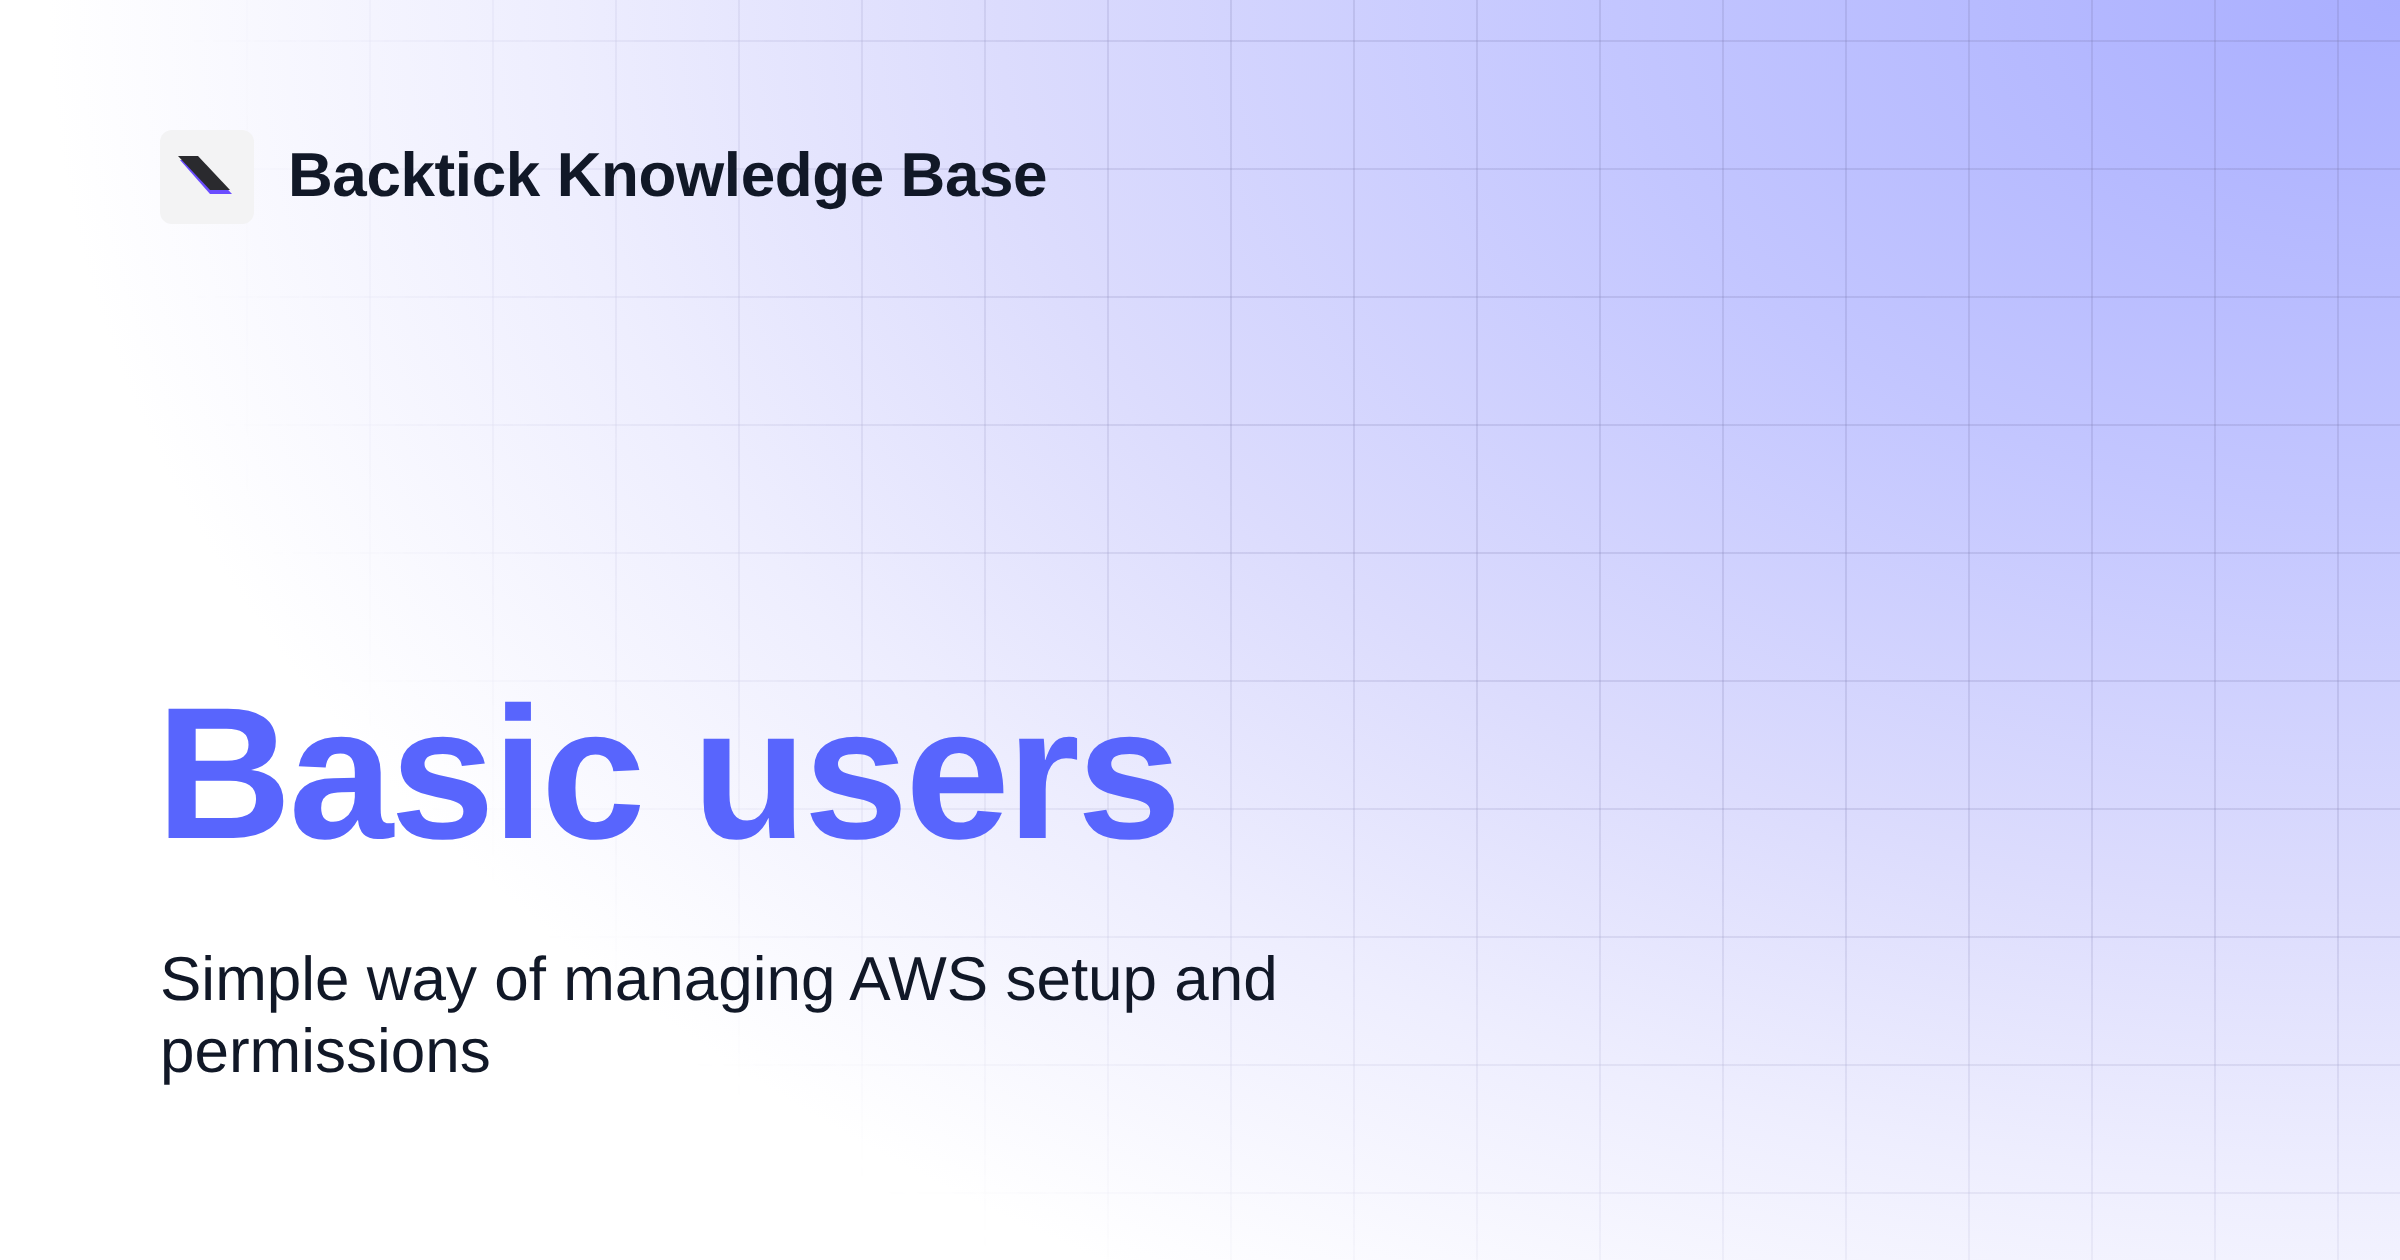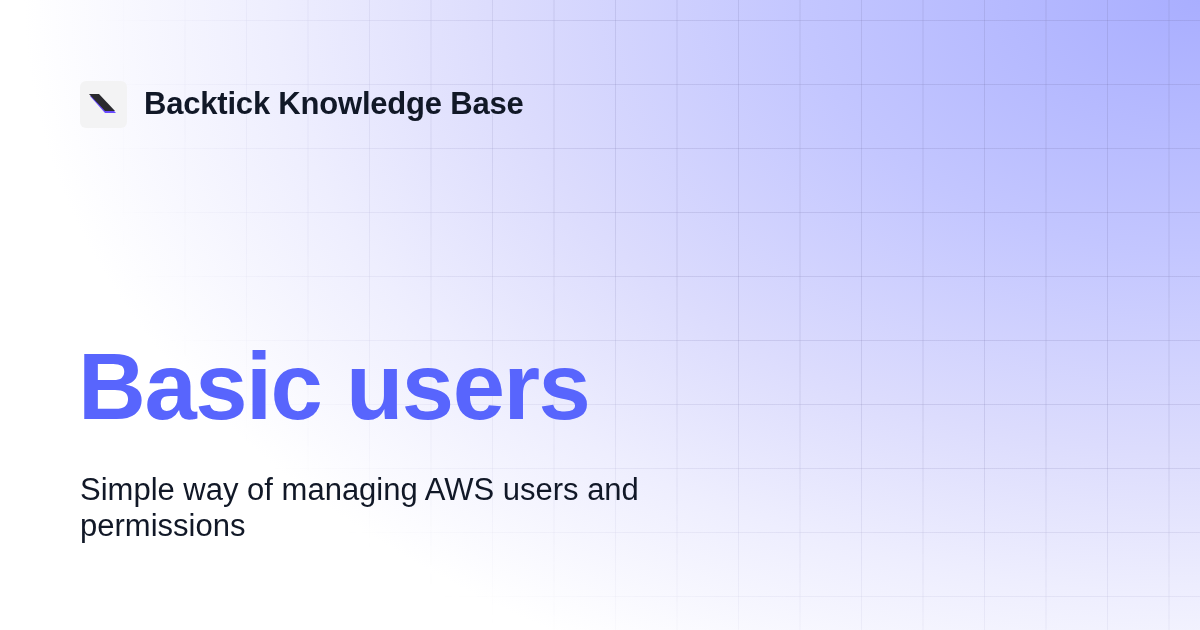--- a/index.html
+++ b/index.html
@@ -18,21 +18,21 @@
       position: absolute; inset: 0;
       background-image:
         linear-gradient(to right, rgba(120,118,170,0.22) 1px, transparent 1px),
         linear-gradient(to bottom, rgba(120,118,170,0.22) 1px, transparent 1px);
       background-size: 61.5px 64px;
       background-position: 0px 20px;
       -webkit-mask-image: radial-gradient(ellipse 1250px 820px at 1150px 80px, #000 0%, rgba(0,0,0,0.85) 45%, rgba(0,0,0,0) 85%);
       mask-image: radial-gradient(ellipse 1250px 820px at 1150px 80px, #000 0%, rgba(0,0,0,0.85) 45%, rgba(0,0,0,0) 85%);
     }
     .brand {
-      position: absolute; left: 80px; top: 80px; height: 48px;
+      position: absolute; left: 80px; top: 64px; height: 48px;
       display: flex; align-items: center;
     }
     .logo {
       width: 47px; height: 47px; border-radius: 6px;
       background: #f3f3f4;
       display: flex; align-items: center; justify-content: center;
     }
     .brand-name {
       margin-left: 17px;
       font-size: 31px; font-weight: 700; color: #111827;
@@ -59,13 +59,13 @@
   <div class="logo">
     <svg width="30" height="24" viewBox="0 0 30 24">
       <polygon points="1,4 11,4 27,21 16,21" fill="#6a4cff"></polygon>
       <polygon points="0,2 10,2 26,19 16,19" fill="#2a2a2e"></polygon>
     </svg>
   </div>
   <span class="brand-name">Backtick Knowledge Base</span>
 </div>
 
 <h1 class="title">Basic users</h1>
-<p class="subtitle">Simple way of managing AWS users and permissions</p>
+<p class="subtitle">Simple way of managing AWS setup and permissions</p>
 
 </body></html>

